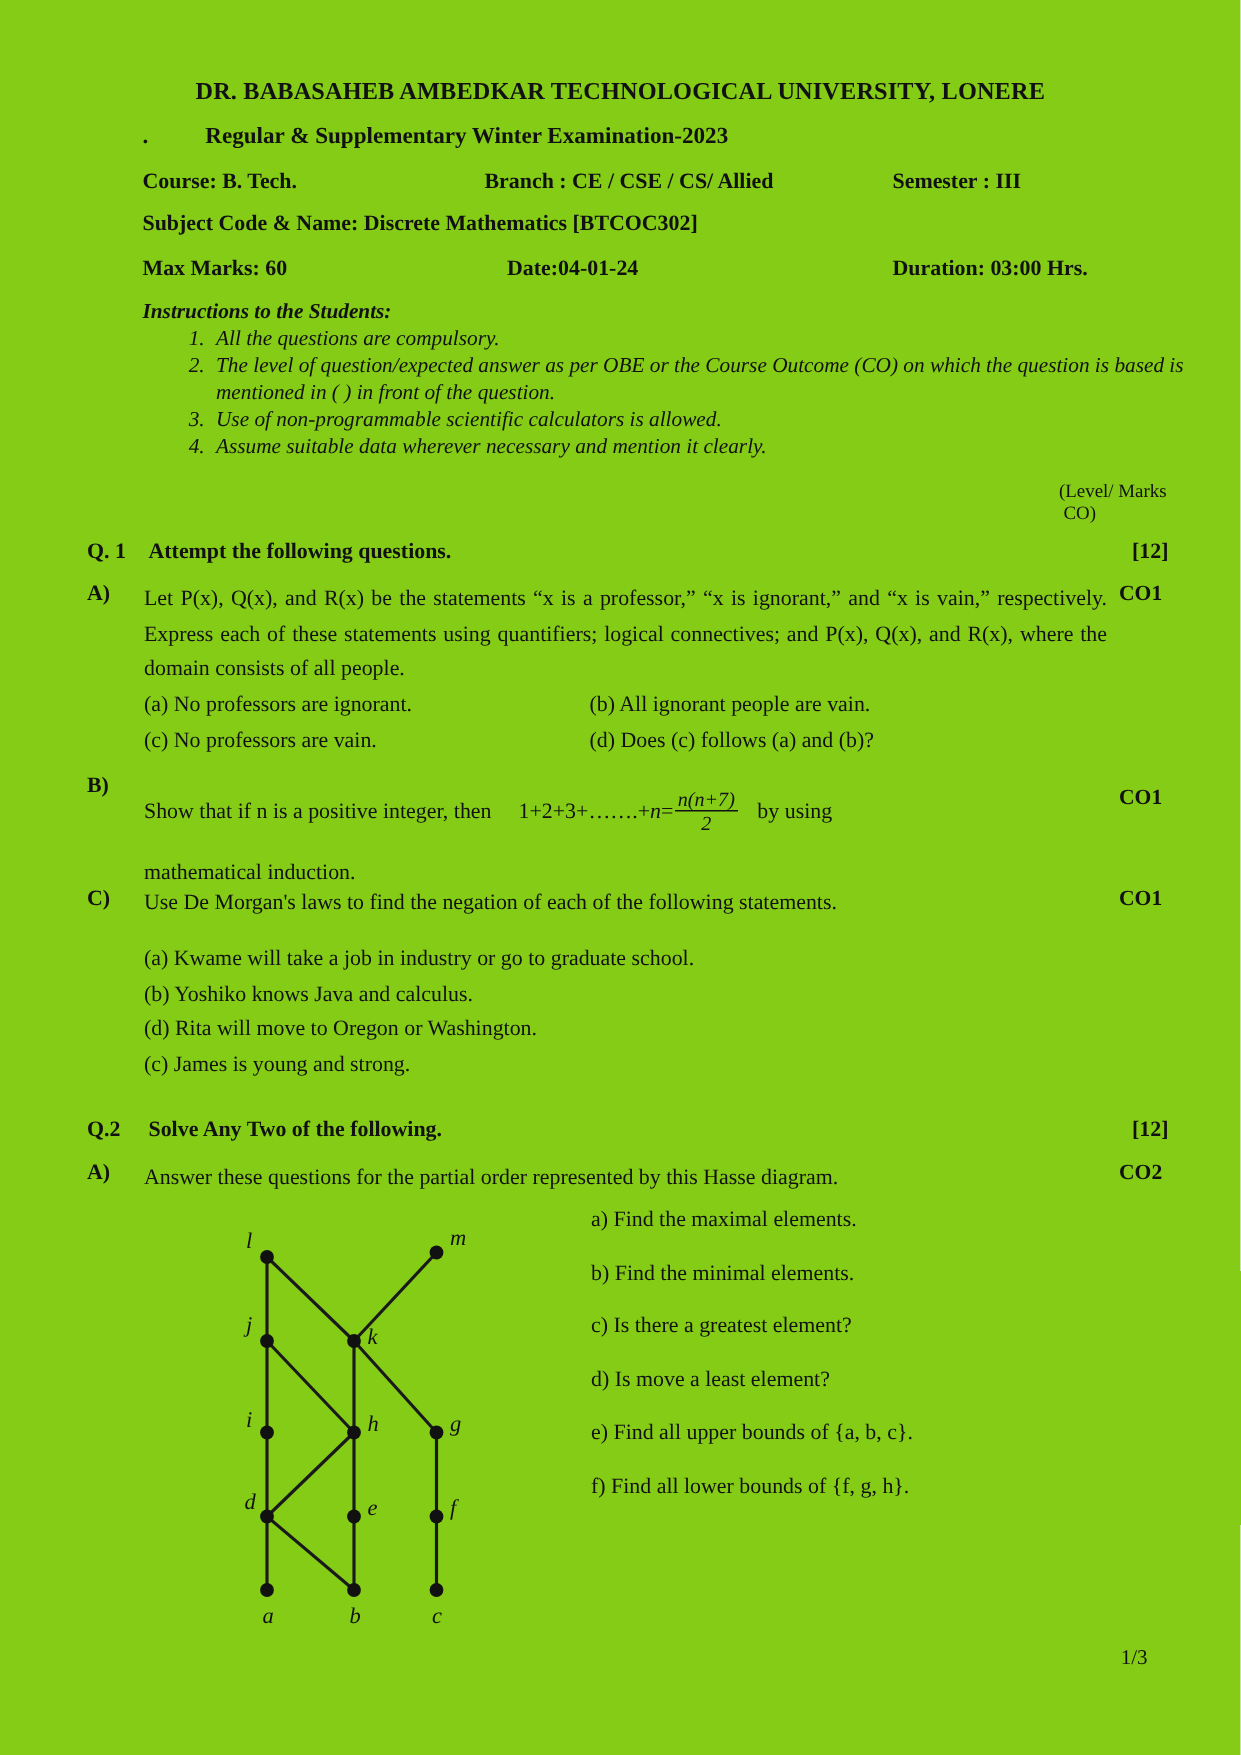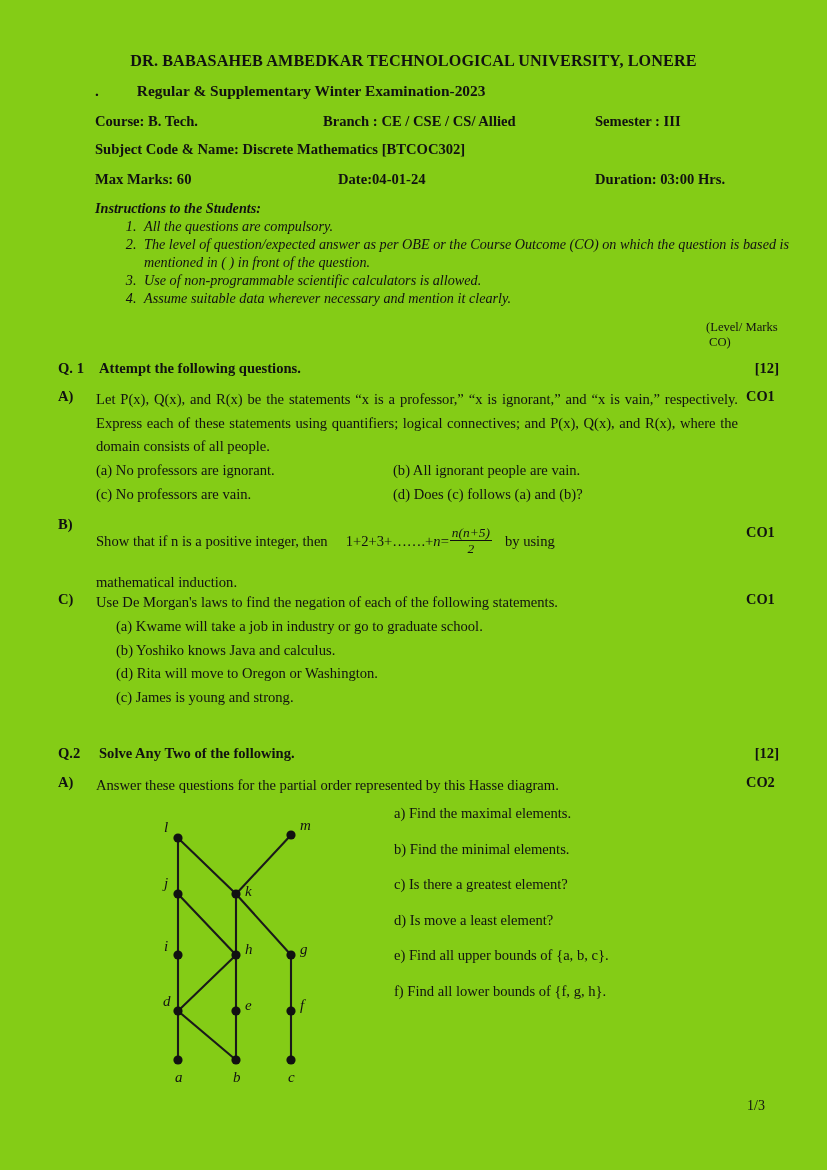--- a/index.html
+++ b/index.html
@@ -252,35 +252,35 @@
     <span class="lbl">B)</span>
     <span class="co" style="top:8px;">CO1</span>
     <div class="q-body" style="top:10px; width:648px;">
       <div style="display:flex; align-items:center; white-space:nowrap;">
         <span>Show  that  if  n  is  a  positive  integer,  then</span>
         <span style="display:inline-block; width:18px;"></span>
         <span>1+2+3+…….+</span>
         <span class="ital">n</span>
         <span>=</span>
         <span class="frac">
-          <span class="num">n(n+5)</span>
+          <span class="num">n(n+7)</span>
           <span class="den">2</span>
         </span>
         <span style="display:inline-block; width:12px;"></span>
         <span>by  using</span>
       </div>
       <div style="margin-top:14px;">mathematical induction.</div>
     </div>
   </div>
 
   <div class="q-item" style="left:58px; top:591px; width:740px;">
     <span class="lbl">C)</span>
     <span class="co">CO1</span>
     <div class="q-body" style="width:642px;">Use De Morgan's laws to find the negation of each of the following statements.</div>
-    <div class="q-body" style="top:24px; width:642px;margin-left:20px;">
+    <div class="q-body" style="top:37px; width:642px;">
       <div>(a) Kwame will take a job in industry or go to graduate school.</div>
       <div>(b) Yoshiko knows Java and calculus.</div>
       <div>(d) Rita will move to Oregon or Washington.</div>
       <div>(c) James is young and strong.</div>
     </div>
   </div>
 
   <div class="q-head" style="left:58px; top:745px; right:48px;">
     <span class="qnum">Q.2</span>
     <span class="qtxt">Solve Any Two of the following.</span>

